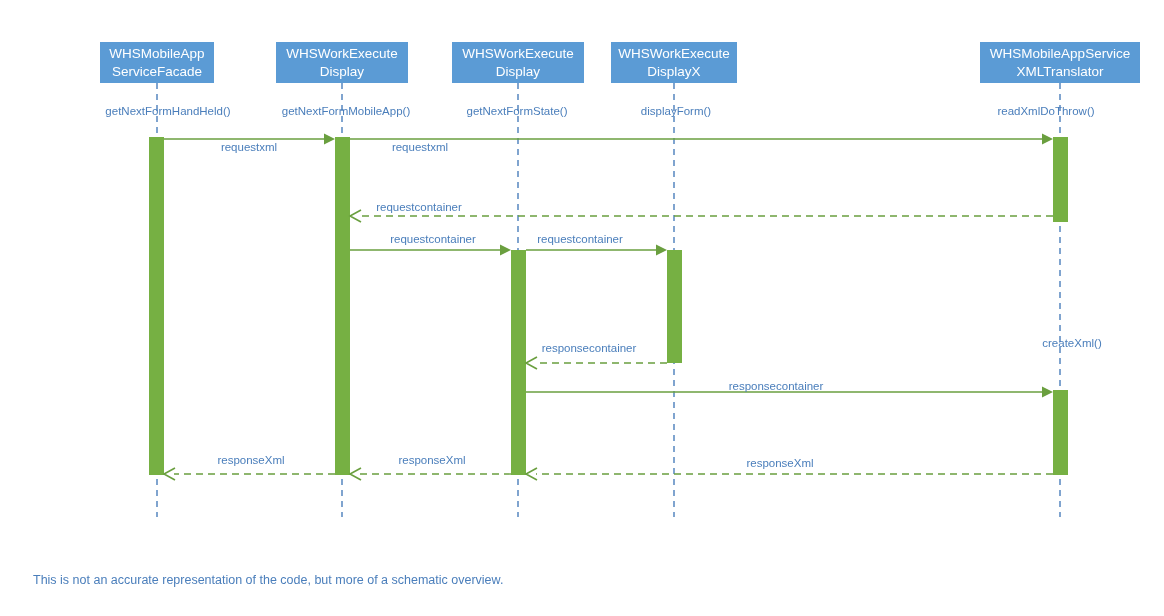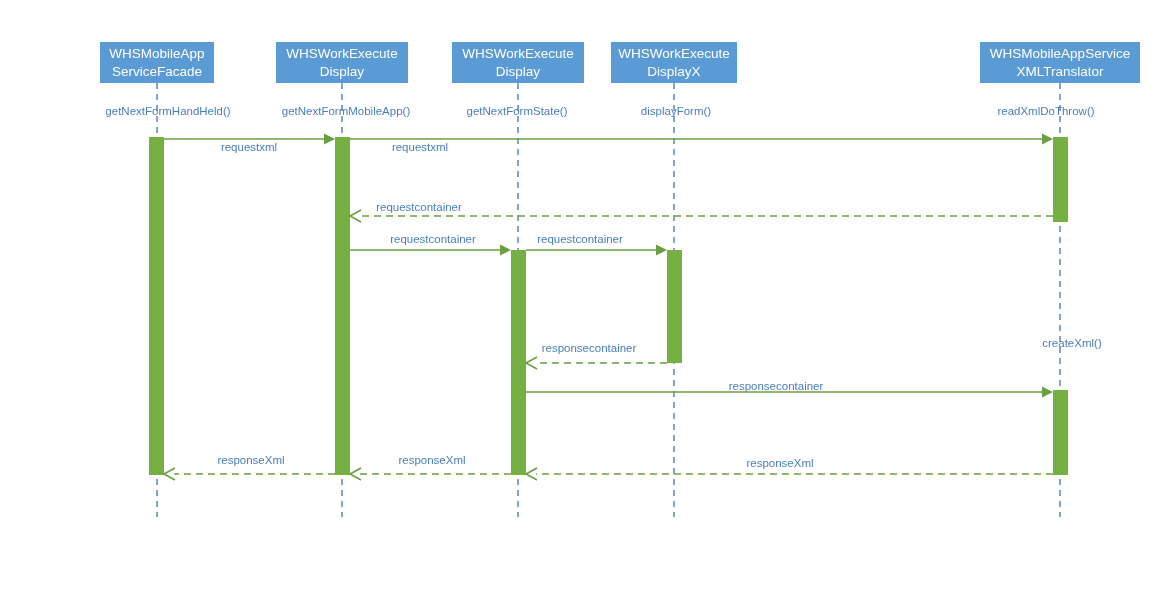--- a/index.html
+++ b/index.html
@@ -150,13 +150,14 @@
       </g>
     <g id="layer-notes">
         <text x="168" y="115" class="activation-note">getNextFormHandHeld()</text>
         <text x="346" y="115" class="activation-note">getNextFormMobileApp()</text>
         <text x="517" y="115" class="activation-note">getNextFormState()</text>
         <text x="676" y="115" class="activation-note">displayForm()</text>
         <text x="1046" y="115" class="activation-note">readXmlDoThrow()</text>
         <text x="1072" y="347" class="activation-note">createXml()</text>
       </g>
   </svg>
+  <div class="caption">This is not an accurate representation of the code, but more of a schematic overview.</div>
 </div>
 
 </body></html>

